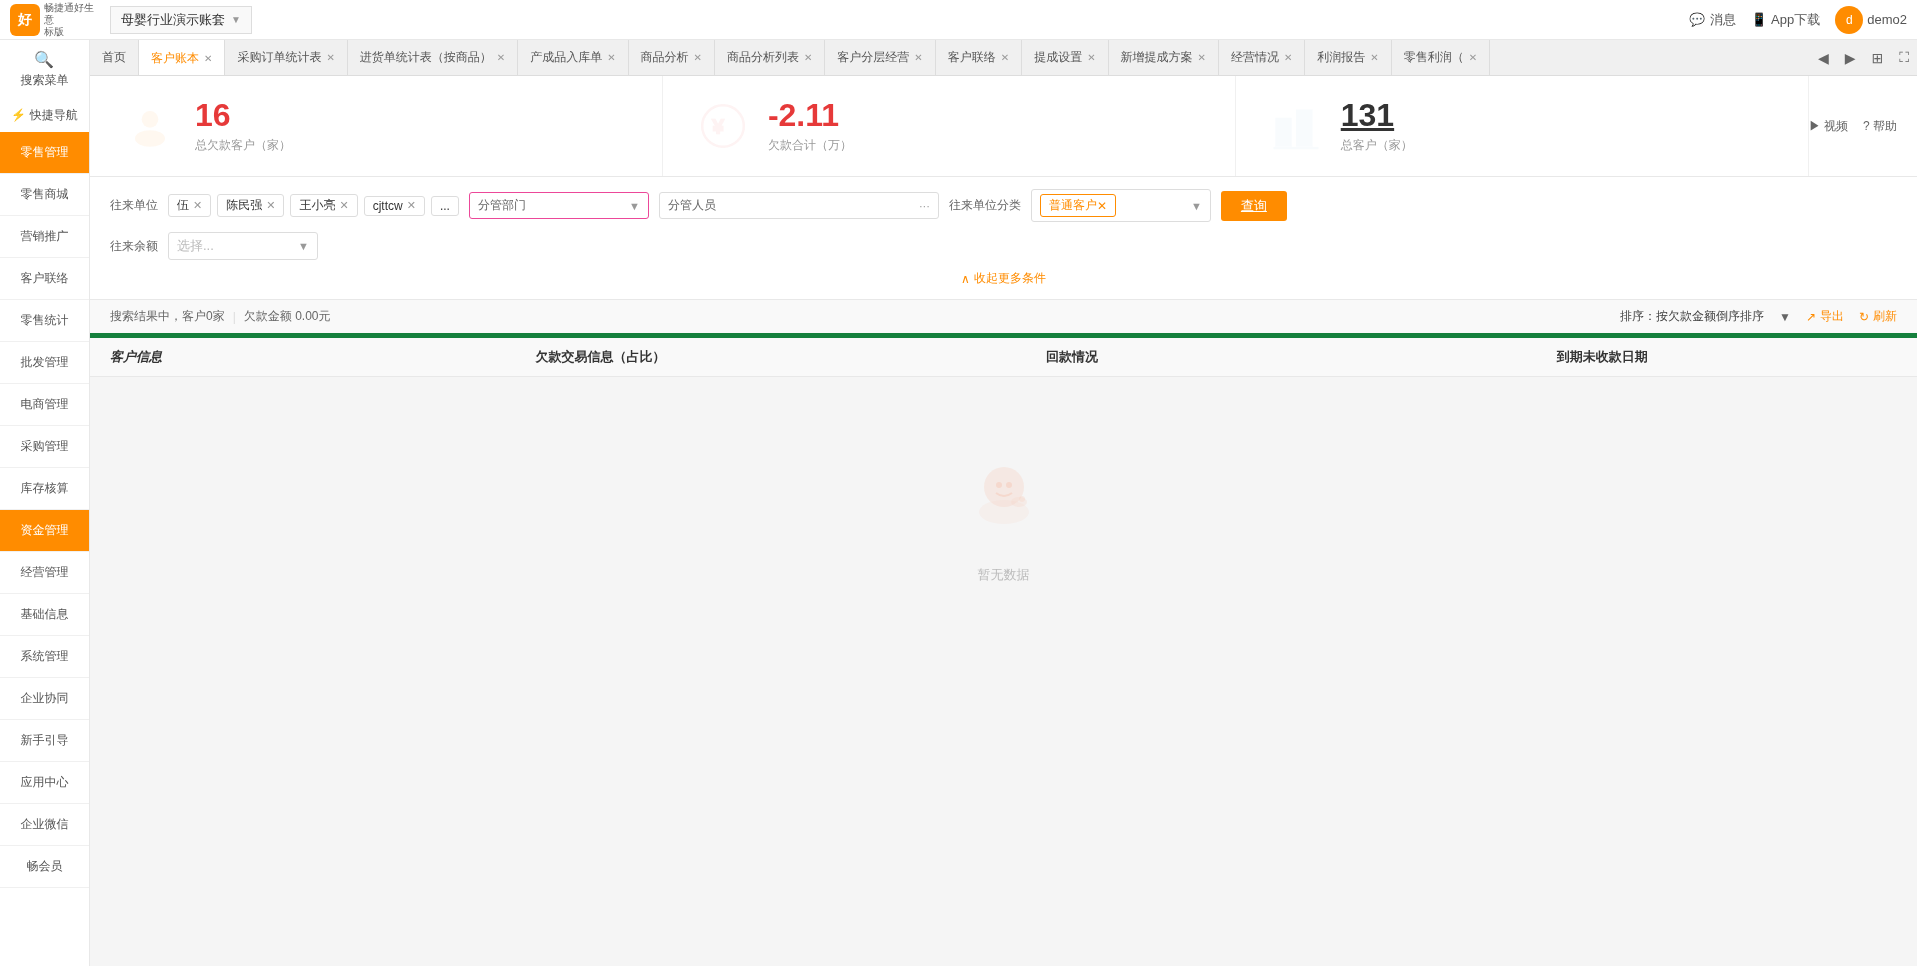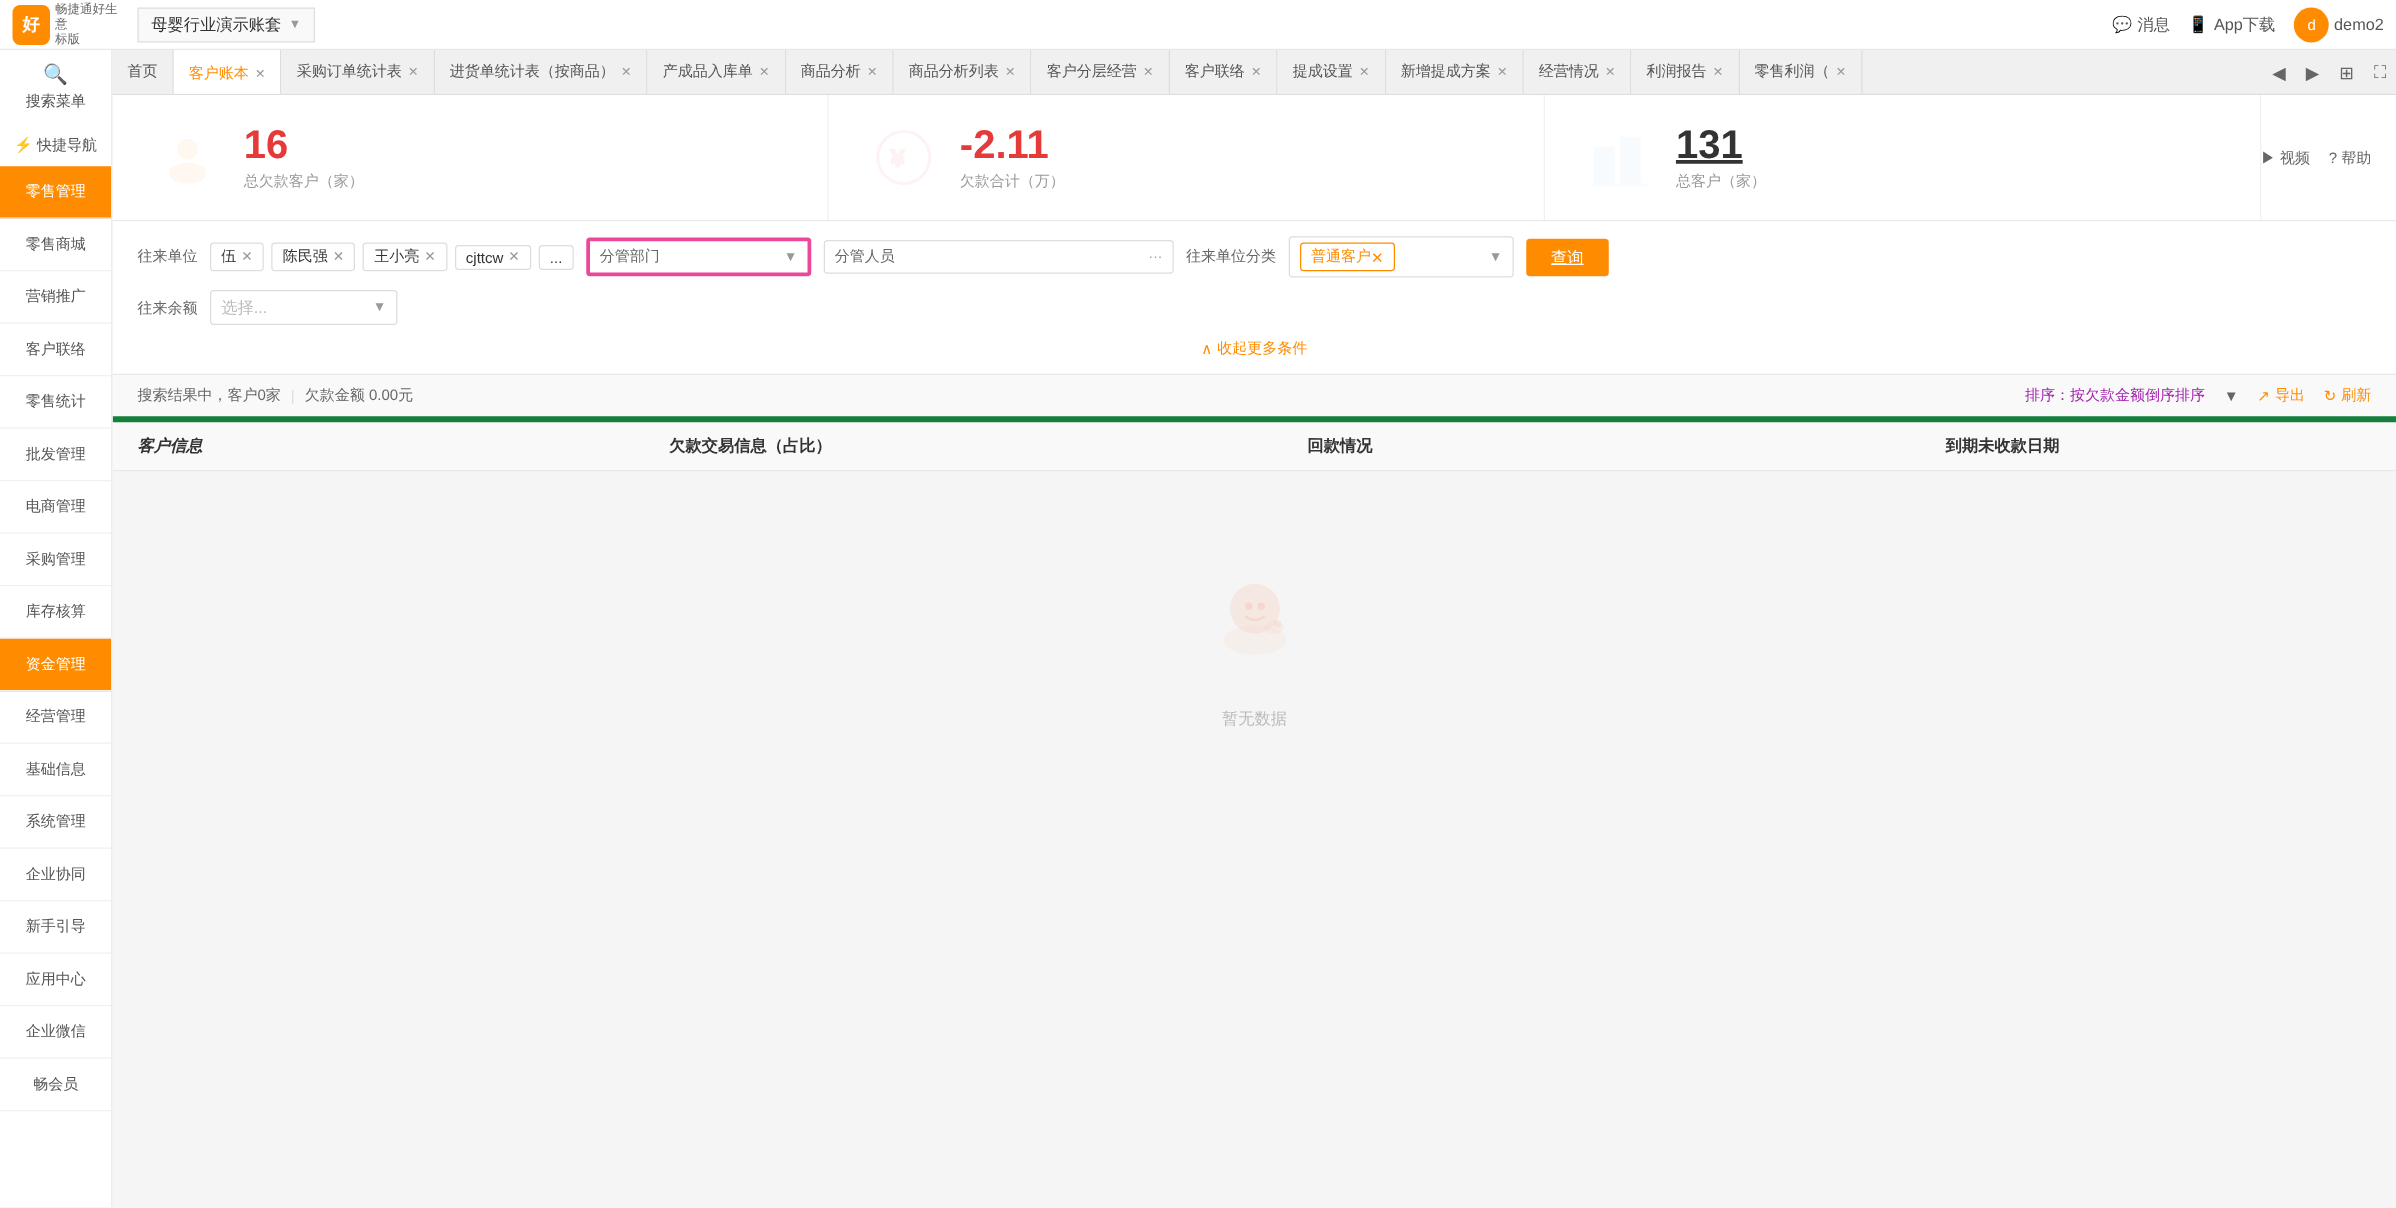--- a/index.html
+++ b/index.html
@@ -47,33 +47,33 @@
     .stat-label { font-size: 12px; color: #999; margin-top: 6px; }
     .video-help { margin-left: auto; display: flex; gap: 15px; align-items: center; color: #666; font-size: 12px; cursor: pointer; padding-right: 20px; }
 
     
     .filter-area { background: #fff; padding: 12px 20px; border-bottom: 1px solid #e8e8e8; flex-shrink: 0; }
     .filter-row { display: flex; align-items: center; gap: 10px; margin-bottom: 10px; flex-wrap: wrap; }
     .filter-label { font-size: 12px; color: #666; white-space: nowrap; }
     .filter-tags { display: flex; align-items: center; gap: 6px; flex-wrap: wrap; }
     .filter-tag { display: flex; align-items: center; gap: 4px; background: #fff; border: 1px solid #ddd; border-radius: 3px; padding: 2px 8px; font-size: 12px; color: #333; }
     .filter-tag .remove { color: #999; cursor: pointer; font-size: 11px; }
-    .filter-dropdown { display: flex; align-items: center; min-width: 200px; border: 3px solid #ec4899; border-radius: 3px; padding: 4px 8px; background: #fff; cursor: pointer; }
+    .filter-dropdown { display: flex; align-items: center; min-width: 200px; border: 1px solid #ec4899; border-radius: 3px; padding: 4px 8px; background: #fff; cursor: pointer; }
     .filter-dropdown .arrow { margin-left: auto; color: #999; font-size: 11px; }
     .filter-dropdown-wide { display: flex; align-items: center; min-width: 300px; border: 1px solid #ddd; border-radius: 3px; padding: 4px 8px; background: #fff; cursor: pointer; }
     .filter-dropdown-wide .more-icon { margin-left: auto; color: #999; font-size: 11px; }
     .filter-select { display: flex; align-items: center; min-width: 150px; border: 1px solid #ddd; border-radius: 3px; padding: 4px 8px; background: #fff; cursor: pointer; gap: 6px; }
     .filter-select .arrow { margin-left: auto; color: #999; font-size: 11px; }
     .collapse-btn { display: flex; align-items: center; gap: 4px; color: #ff8c00; cursor: pointer; font-size: 12px; margin: 0 auto; }
 
     
     .result-bar { display: flex; align-items: center; padding: 8px 20px; background: #f9f9f9; border-bottom: 5px solid #15803d; font-size: 12px; color: #666; }
     .result-bar .actions { margin-left: auto; display: flex; gap: 15px; align-items: center; color: #666; }
     .result-bar .action-btn { display: flex; align-items: center; gap: 4px; cursor: pointer; color: #ff8c00; }
-    .sort-label { color: #a21caf; }
+    .sort-label { color: #404040; }
 
     
     .table-header { display: flex; align-items: center; padding: 10px 20px; background: #f9f9f9; border-bottom: 1px solid #e8e8e8; font-size: 13px; color: #333; font-weight: bold; }
     .col-customer { flex: 2.5; font-style: italic; }
     .col-debt { flex: 3; }
     .col-repay { flex: 3; }
     .col-date { flex: 2; }
 
     
     .empty-state { display: flex; flex-direction: column; align-items: center; justify-content: center; padding: 80px 0; color: #ccc; }

